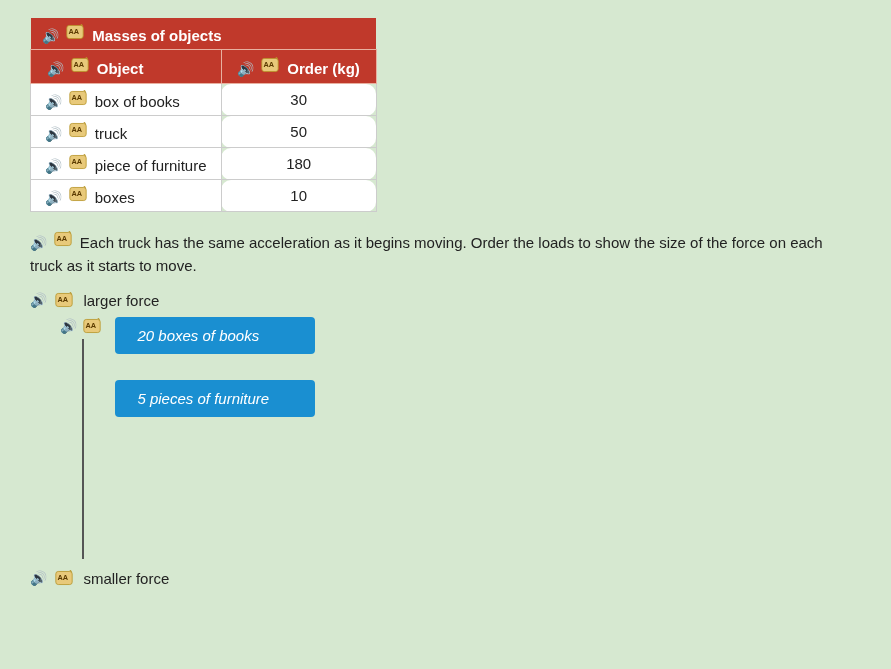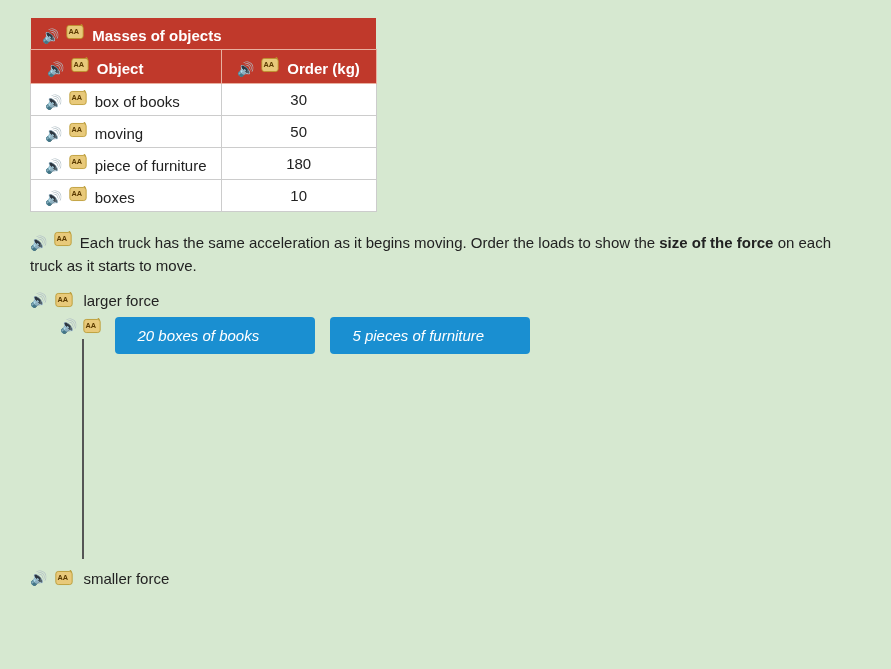--- a/index.html
+++ b/index.html
@@ -44,20 +44,21 @@
       text-align: center;
     }
     .table-data-row td {
       background: #fff;
       padding: 5px 14px;
       border: 1.5px solid #ccc;
       font-size: 15px;
     }
     .table-data-row td:last-child {
       text-align: center;
+      border-radius: 10px;
     }
 
     
     .speaker {
       display: inline-flex;
       align-items: center;
       margin-right: 2px;
       color: #1a7abf;
       font-size: 14px;
     }
@@ -72,21 +73,21 @@
     }
 
     
     .instruction-block {
       margin: 10px 0 14px 0;
       font-size: 15px;
       line-height: 1.5;
       max-width: 820px;
     }
     .instruction-block .bold {
-      font-weight: bold;
+      font-weight: normal;
     }
 
     
     .force-label {
       display: flex;
       align-items: center;
       gap: 6px;
       font-size: 15px;
       margin: 6px 0;
     }
@@ -113,21 +114,22 @@
       margin: 0 auto;
     }
     .drag-icons {
       display: flex;
       align-items: center;
       gap: 4px;
       margin-bottom: 4px;
     }
     .drag-items {
       display: flex;
-      gap: 15px;
+      flex-direction: column;
+      gap: 26px;
       margin-left: 0;
     }
     .drag-item {
       background: #1a8fd1;
       color: #fff;
       font-style: italic;
       font-size: 15px;
       border-radius: 4px;
       padding: 10px 22px;
       min-width: 200px;
@@ -205,21 +207,21 @@
     <tr class="table-data-row">
       <td>
         <span class="speaker">🔊</span>
         <span class="aa-icon">
           <svg viewBox="0 0 22 22" fill="none" xmlns="http://www.w3.org/2000/svg">
             <rect x="1" y="3" width="20" height="16" rx="3" fill="#e8c97a" stroke="#b8962a" stroke-width="1"></rect>
             <text x="3" y="14" font-size="9" fill="#5a3a00" font-family="Arial" font-weight="bold">AA</text>
             <path d="M18 2 Q20 1 20 4" stroke="#b8962a" stroke-width="1.2" fill="none"></path>
           </svg>
         </span>
-        <span>moving</span>
+        <span>truck</span>
       </td>
       <td>50</td>
     </tr>
     <tr class="table-data-row">
       <td>
         <span class="speaker">🔊</span>
         <span class="aa-icon">
           <svg viewBox="0 0 22 22" fill="none" xmlns="http://www.w3.org/2000/svg">
             <rect x="1" y="3" width="20" height="16" rx="3" fill="#e8c97a" stroke="#b8962a" stroke-width="1"></rect>
             <text x="3" y="14" font-size="9" fill="#5a3a00" font-family="Arial" font-weight="bold">AA</text>

